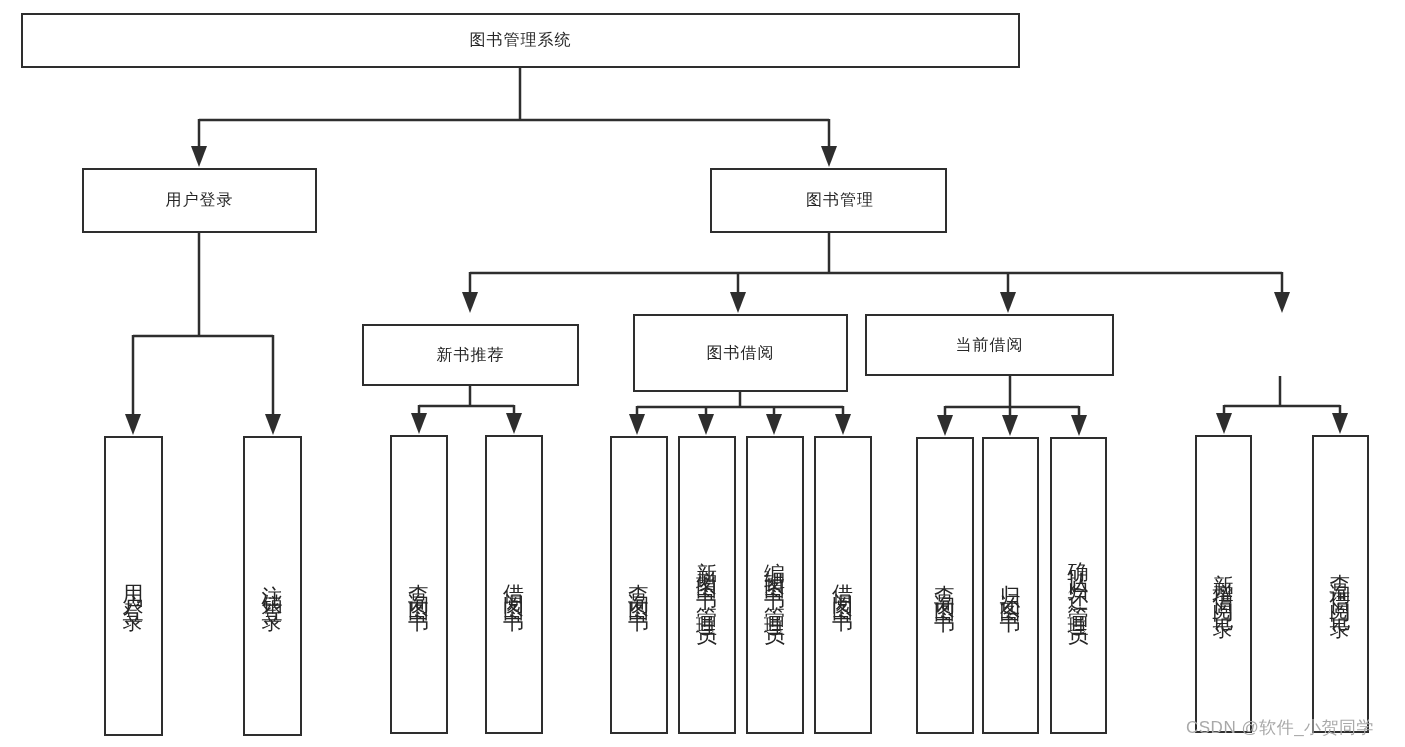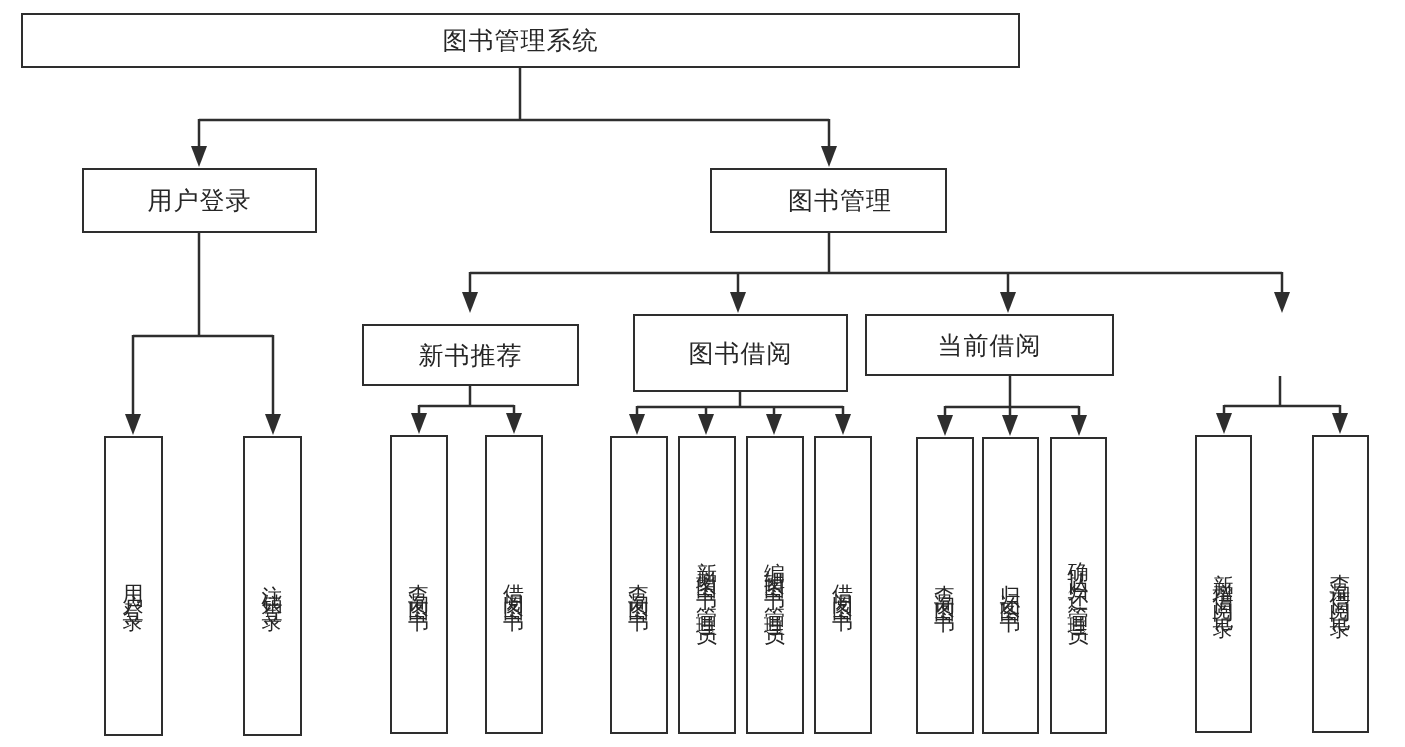--- a/index.html
+++ b/index.html
@@ -10,21 +10,21 @@
     font-family:"Liberation Sans","DejaVu Sans",sans-serif;
   }
   svg.connectors { position:absolute; left:0; top:0; width:1405px; height:747px; }
   svg.connectors path { stroke:var(--line,#2e2e2e); stroke-width:2.5; fill:none; }
   svg.connectors polygon { fill:var(--line,#2e2e2e); stroke:none; }
   .node {
     position:absolute; display:flex; align-items:center; justify-content:center;
     background:var(--box_fill,#fff); border:2.5px solid var(--line,#2e2e2e);
     color:var(--text,#262626);
   }
-  .hlabel { font-size:25px; letter-spacing:1px;justify-content:center; }
+  .hlabel { font-size:16px; letter-spacing:1px;justify-content:center; }
   .vcol span {
     writing-mode:vertical-rl; text-orientation:mixed;
     font-size:21px; line-height:1; letter-spacing:9px; color:var(--text,#262626);
   }
   .watermark {
     position:absolute; left:1186px; top:716px; white-space:nowrap;
     font-size:17px; letter-spacing:.5px; color:var(--watermark,#a9a9a9);
   }
 </style>
 </head>
@@ -159,13 +159,14 @@
     <span>确认归还（管理员）</span>
   </div>
 
   <div class="node vcol" style="left:1195px; top:435px; width:57px; height:298px;">
     <span>新增借阅记录</span>
   </div>
   <div class="node vcol" style="left:1312px; top:435px; width:57px; height:298px;">
     <span>查询借阅记录</span>
   </div>
 
+  <div class="watermark">CSDN @软件_小贺同学</div>
 </div>
 
 </body></html>

